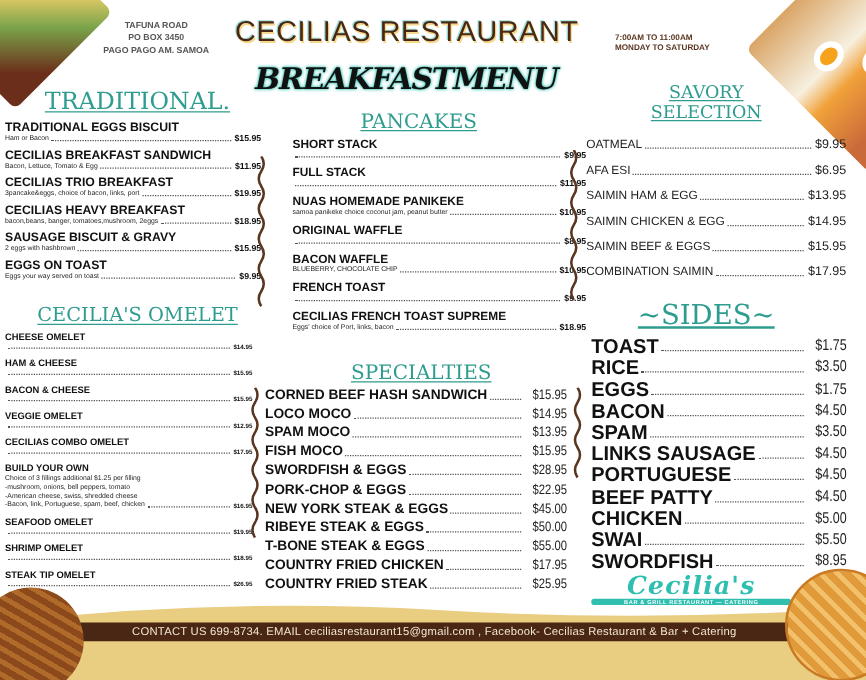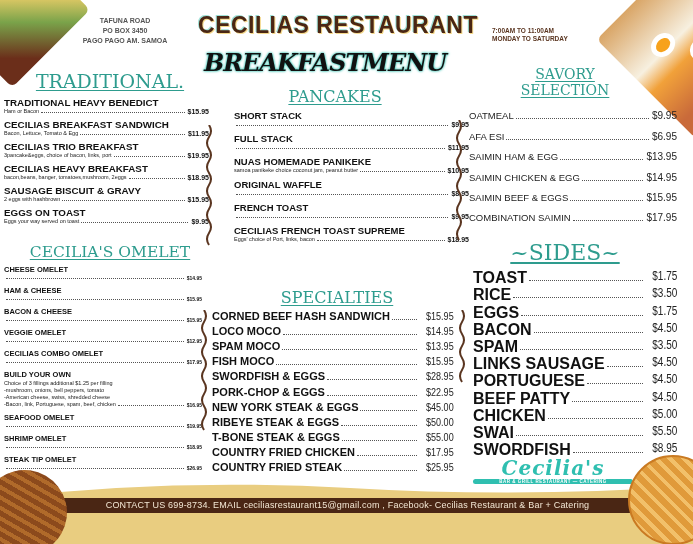--- a/index.html
+++ b/index.html
@@ -3,21 +3,21 @@
 <meta charset="utf-8">
 <style>
   * { box-sizing: border-box; margin: 0; padding: 0; }
   body { width: 693px; height: 544px; overflow: hidden; background: #fff; font-family: "Liberation Sans", sans-serif; color: #111; position: relative; }
   .page { position: absolute; left: 0; top: 0; width: 693px; height: 544px; background: #fff; overflow: hidden; }
   .food-tl { position: absolute; left: -30px; top: -40px; width: 95px; height: 110px; transform: rotate(45deg); background: linear-gradient(135deg, #e8b43a 0%, #f2d06a 35%, #7aa34a 55%, #6b2e1a 80%); border-radius: 6px; }
   .food-tr { position: absolute; left: 630px; top: -20px; width: 110px; height: 140px; transform: rotate(-45deg); background: linear-gradient(180deg, #d9a566 0%, #f7f0e0 40%, #f1a13a 55%, #c96a3a 85%); border-radius: 6px; }
   .food-tr .egg { position:absolute; width:26px; height:22px; background:#f7a21b; border-radius:50%; border:5px solid #fff; }
   .address { position: absolute; left: 70px; top: 16px; width: 110px; text-align: center; font-size: 7px; font-weight: bold; color: #555; line-height: 10px; }
   .hours { position: absolute; left: 492px; top: 27px; font-size: 6.5px; font-weight: bold; color: #5a3520; line-height: 8px; }
-  .title { position: absolute; left: 188px; top: 12px; width: 290px; text-align: right; font-size: 23px; font-weight: bold; color: #4a2614; letter-spacing: 0.5px; text-shadow: 1px 1px 0 #f4d98c, -1px -1px 0 #9fe0d6; }
+  .title { position: absolute; left: 188px; top: 12px; width: 290px; text-align: left; font-size: 23px; font-weight: normal; color: #4a2614; letter-spacing: 0.5px; text-shadow: 1px 1px 0 #f4d98c, -1px -1px 0 #9fe0d6; }
   .script { position: absolute; left: 200px; top: 48px; width: 250px; text-align: center; font-family: "DejaVu Serif", serif; font-style: italic; font-weight: bold; font-size: 24px; color: #111; letter-spacing: -1px; text-shadow: 0 0 3px #3cc4b4, 0 0 2px #3cc4b4; }
   .sec-title { position: absolute; font-family: "DejaVu Serif", serif; color: #2e9c8e; text-decoration: underline; text-underline-offset: 2px; text-align: center; }
   .item-name { font-weight: bold; font-size: 9.5px; line-height: 11px; white-space: nowrap; }
   .item-desc { font-family: "Liberation Sans Narrow", "Liberation Sans", sans-serif; font-size: 5.5px; line-height: 7px; color: #222; }
   .price { font-weight: bold; font-size: 7px; }
   .row { display: flex; align-items: flex-end; }
   .dots { flex: 1; border-bottom: 1px dotted #555; margin: 0 3px 2px 2px; height: 1px; }
   .col-trad { position: absolute; left: 4px; top: 97px; width: 205px; }
   .col-trad .item { margin-bottom: 4px; }
   .col-trad .item-name { font-size: 9.8px; }
@@ -68,21 +68,21 @@
   <div class="title">CECILIAS RESTAURANT</div>
   <div class="script">BREAKFASTMENU</div>
   <div class="hours">
     <div>7:00AM TO 11:00AM</div>
     <div>MONDAY TO SATURDAY</div>
   </div>
 
   <div class="sec-title" style="left:30px;top:70px;width:160px;font-size:19px;">TRADITIONAL.</div>
   <div class="col-trad">
     <div class="item">
-      <div class="item-name">TRADITIONAL HEAVY BENEDICT</div>
+      <div class="item-name">TRADITIONAL EGGS BISCUIT</div>
       <div class="row">
           <span class="item-desc">Ham or Bacon</span>
           <span class="dots"></span>
           <span class="price">$15.95</span>
         </div>
     </div>
     <div class="item">
       <div class="item-name">CECILIAS BREAKFAST SANDWICH</div>
       <div class="row">
           <span class="item-desc">Bacon, Lettuce, Tomato &amp; Egg</span>
@@ -217,20 +217,28 @@
           <span class="item-desc">samoa panikeke choice coconut jam, peanut butter</span>
           <span class="dots"></span>
           <span class="price">$10.95</span>
         </div>
     </div>
     <div class="item">
       <div class="item-name">ORIGINAL WAFFLE</div>
       <div class="row">
           <span class="dots"></span>
           <span class="price">$8.95</span>
+        </div>
+    </div>
+    <div class="item">
+      <div class="item-name">BACON WAFFLE</div>
+      <div class="row">
+          <span class="item-desc">BLUEBERRY, CHOCOLATE CHIP</span>
+          <span class="dots"></span>
+          <span class="price">$10.95</span>
         </div>
     </div>
     <div class="item">
       <div class="item-name">FRENCH TOAST</div>
       <div class="row">
           <span class="dots"></span>
           <span class="price">$9.95</span>
         </div>
     </div>
     <div class="item">

